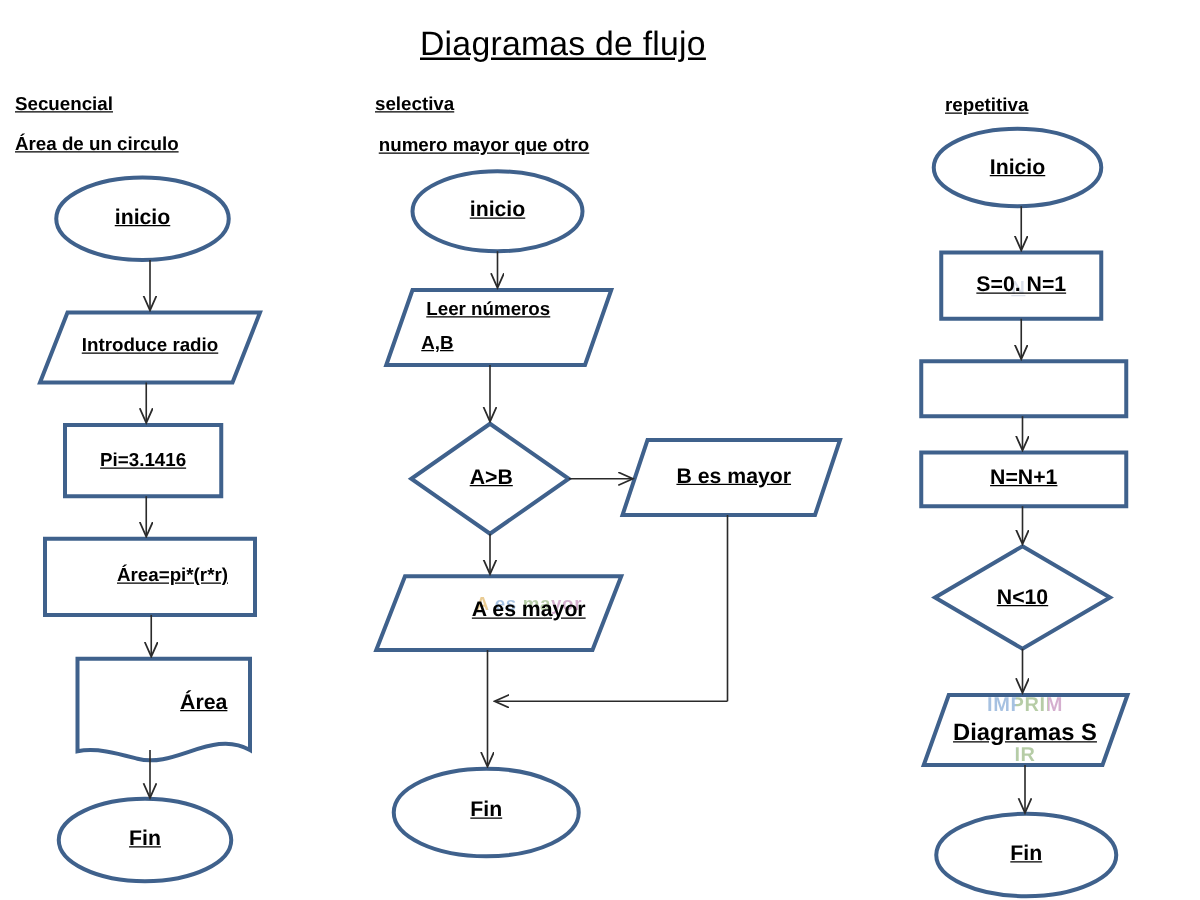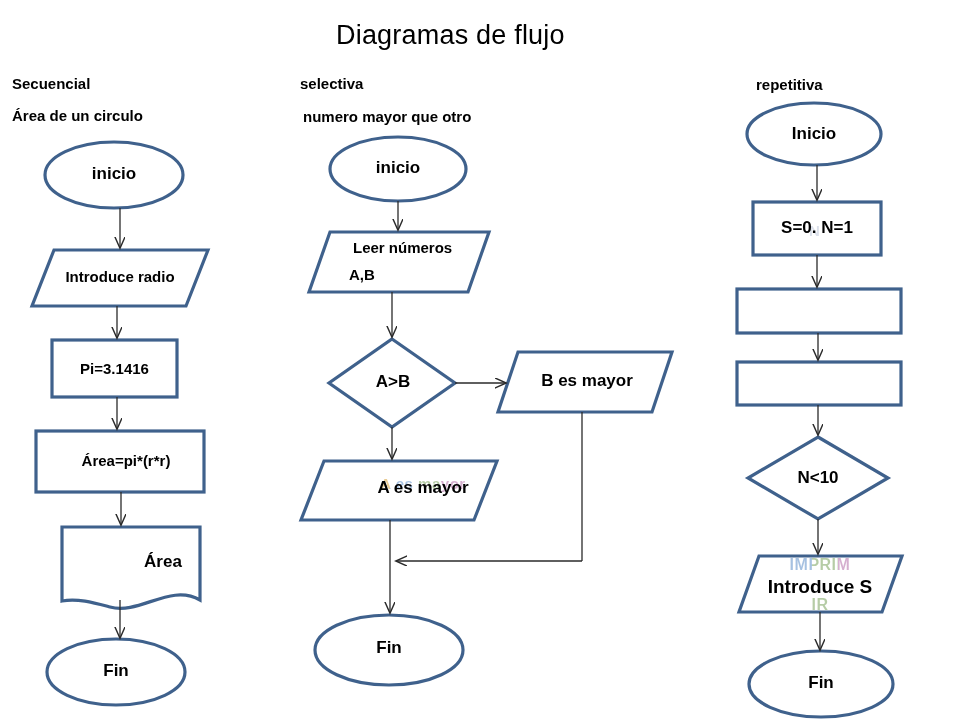--- a/index.html
+++ b/index.html
@@ -28,41 +28,41 @@
     width: 960px;
     height: 720px;
   }
   .txt {
     position: absolute;
     font-family: "Liberation Sans", sans-serif;
     font-weight: bold;
     color: #000;
     white-space: pre;
     line-height: 1.15;
+    text-decoration: underline;
   }
   .page-title {
     font-size: 27px;
     font-weight: normal;
     letter-spacing: 0.2px;
   }
   .col-head {
     font-size: 15px;
     font-weight: bold;
   }
   .shape-label {
     font-size: 15px;
     font-weight: bold;
     text-align: center;
   }
   .shape-label.lg {
     font-size: 17px;
   }
   .shape-label.left {
     text-align: left;
-    margin-left: 12px;
   }
   .ghost {
     font-size: 15px;
     font-weight: bold;
     opacity: 0.30;
     color: #8a9bbd;
     letter-spacing: 0.5px;
   }
   .ghost.multi {
     background: linear-gradient(90deg,#c25b5b 0 12%,#d8a23c 12% 28%,#5f8fc9 28% 45%,#7ba45e 45% 62%,#b36fa8 62% 80%,#4f7fbf 80% 100%);
@@ -140,21 +140,21 @@
   </svg>
 
   <div class="txt page-title" style="left:336px; top:20px;">Diagramas de flujo</div>
 
   <div class="txt col-head" style="left:12px; top:75px;">Secuencial</div>
   <div class="txt col-head" style="left:12px; top:107px;">Área de un circulo</div>
 
   <div class="txt shape-label lg" style="left:45px; top:164px; width:138px;">inicio</div>
   <div class="txt shape-label" style="left:50px; top:268px; width:140px;">Introduce radio</div>
   <div class="txt shape-label" style="left:52px; top:360px; width:125px;">Pi=3.1416</div>
-  <div class="txt shape-label" style="left:32px; top:452px; width:188px;">Área=pi*(r*r)</div>
+  <div class="txt shape-label" style="left:44px; top:452px; width:188px;">Área=pi*(r*r)</div>
   <div class="txt shape-label lg" style="left:62px; top:552px; width:138px;margin-left:32px;">Área</div>
   <div class="txt shape-label lg" style="left:47px; top:661px; width:138px;">Fin</div>
 
   <div class="txt col-head" style="left:300px; top:75px;">selectiva</div>
   <div class="txt col-head" style="left:303px; top:108px;">numero mayor que otro</div>
 
   <div class="txt shape-label lg" style="left:329px; top:158px; width:138px;">inicio</div>
 
   <div class="txt shape-label left" style="left:341px; top:239px;">Leer números</div>
   <div class="txt shape-label left" style="left:337px; top:266px;">A,B</div>
@@ -168,21 +168,22 @@
 
   <div class="txt shape-label lg" style="left:320px; top:638px; width:138px;">Fin</div>
 
   <div class="txt col-head" style="left:756px; top:76px;">repetitiva</div>
 
   <div class="txt shape-label lg" style="left:745px; top:124px; width:138px;">Inicio</div>
 
   <div class="txt ghost" style="left:809px; top:222px;">N</div>
   <div class="txt shape-label lg" style="left:753px; top:218px; width:128px;">S=0. N=1</div>
 
+  <div class="txt shape-label lg" style="left:737px; top:372px; width:164px;">N=N+1</div>
   <div class="txt shape-label lg" style="left:768px; top:468px; width:100px;">N&lt;10</div>
 
   <div class="txt ghost multi" style="left:745px; top:556px; width:150px; text-align:center; font-size:16px;">IMPRIM</div>
-  <div class="txt shape-label lg" style="left:745px; top:576px; width:150px; font-size:19px;">Introduce S</div>
+  <div class="txt shape-label lg" style="left:745px; top:576px; width:150px; font-size:19px;">Diagramas S</div>
   <div class="txt ghost multi" style="left:745px; top:596px; width:150px; text-align:center; font-size:16px;">IR</div>
 
   <div class="txt shape-label lg" style="left:752px; top:673px; width:138px;">Fin</div>
 
 </div>
 
 </body></html>

